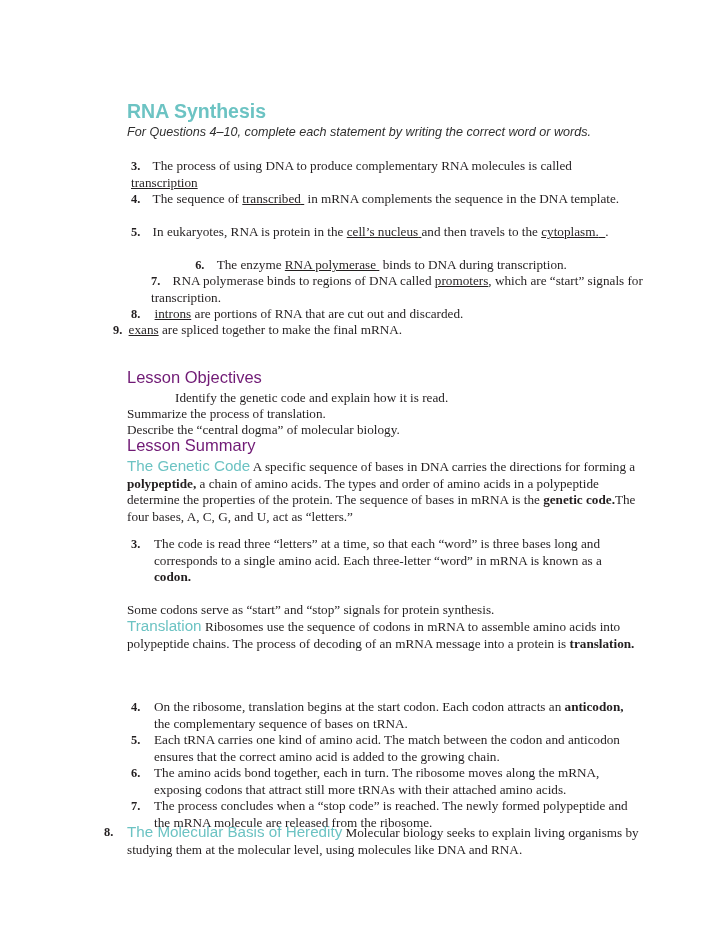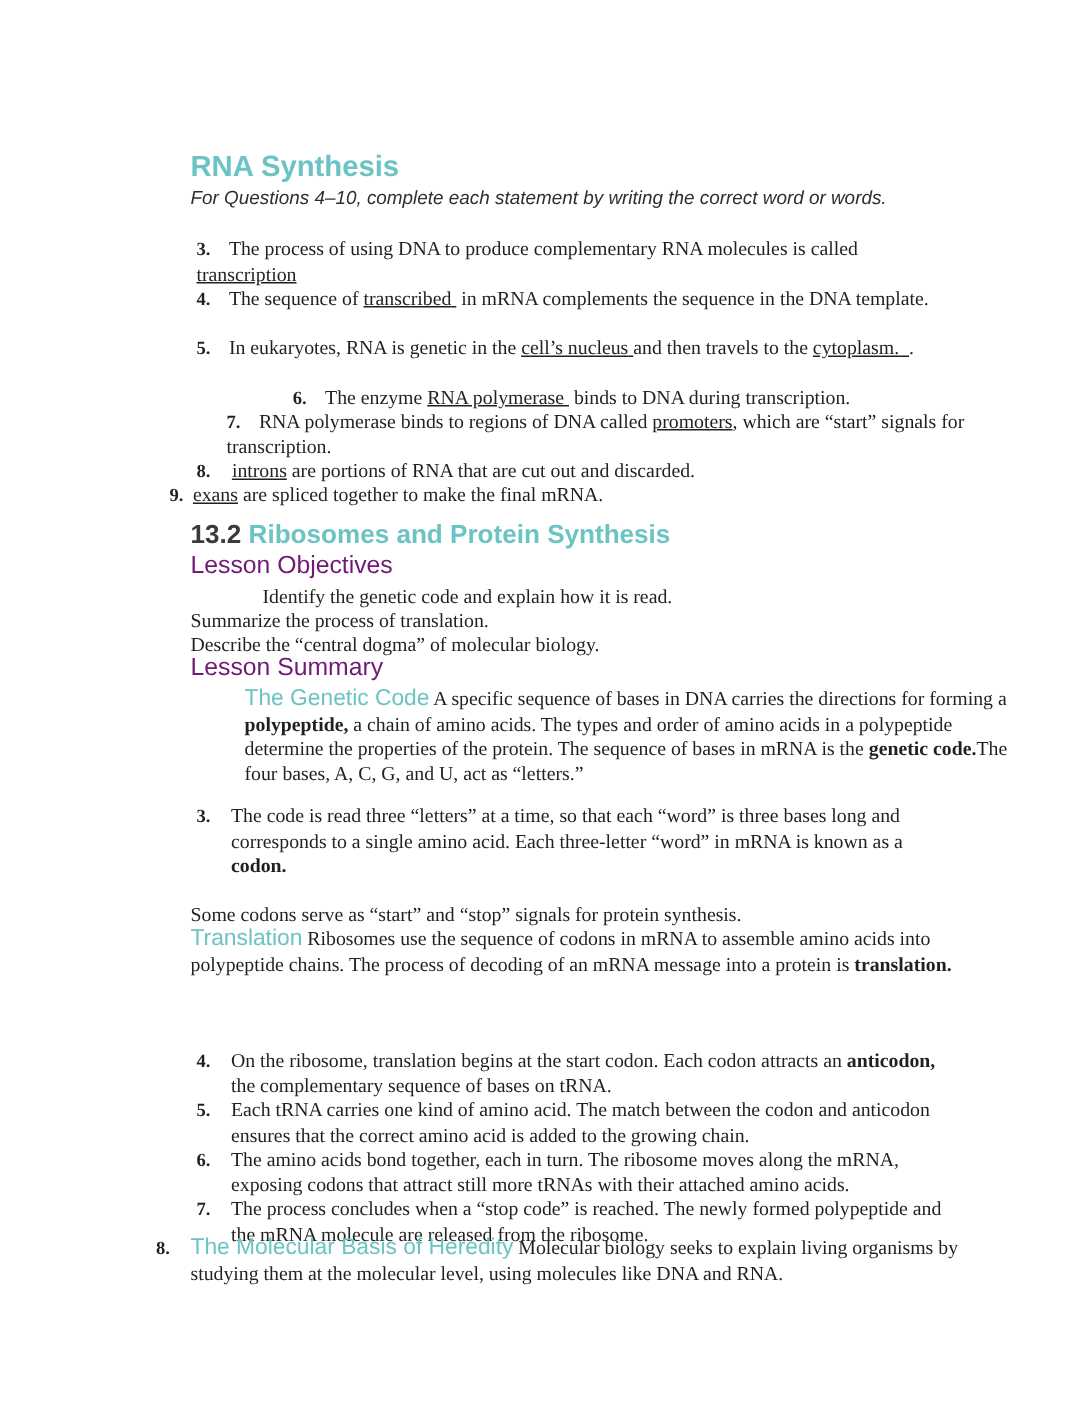--- a/index.html
+++ b/index.html
@@ -99,21 +99,21 @@
 
   <div class="blk serif" style="left:131px; top:191px; width:505px;">
     <span class="bold" style="font-size:12.4px;">4.</span>
     <span style="display:inline-block; width:9px;"></span><span>The sequence of</span>
     <span class="ul">transcribed</span><span class="ul">&nbsp;</span>
     <span>in mRNA complements the sequence in the DNA template.</span>
   </div>
 
   <div class="blk serif" style="left:131px; top:224px; width:500px;">
     <span class="bold" style="font-size:12.4px;">5.</span>
-    <span style="display:inline-block; width:9px;"></span><span>In eukaryotes, RNA is genetic in the</span>
+    <span style="display:inline-block; width:9px;"></span><span>In eukaryotes, RNA is protein in the</span>
     <span class="ul">cell’s nucleus</span><span class="ul">&nbsp;</span><span>and then travels to the</span>
     <span class="ul">cytoplasm.</span><span class="ul">&nbsp;&nbsp;</span><span>.</span>
   </div>
 
   <div class="blk serif" style="left:131px; top:257px; width:500px;text-align:center;">
     <span class="bold" style="font-size:12.4px;">6.</span>
     <span style="display:inline-block; width:9px;"></span><span>The enzyme</span>
     <span class="ul">RNA polymerase</span><span class="ul">&nbsp;</span>
     <span>binds to DNA during transcription.</span>
   </div>
@@ -129,34 +129,30 @@
     <span style="display:inline-block; width:11px;"></span><span class="ul">introns</span>
     <span>are portions of RNA that are cut out and discarded.</span>
   </div>
 
   <div class="blk serif" style="left:113px; top:322px; width:500px;">
     <span class="bold" style="font-size:12.4px;">9.</span>
     <span style="display:inline-block; width:3px;"></span><span class="ul">exans</span>
     <span>are spliced together to make the final mRNA.</span>
   </div>
 
-  <div class="blk h-section" style="left:127px; top:346px; width:520px;">
-    <span class="num">13.2</span>
-    <span class="ttl">Ribosomes and Protein Synthesis</span>
-  </div>
 
   <div class="blk h-sub" style="left:127px; top:368px; width:400px;">Lesson Objectives</div>
 
   <div class="blk serif" style="left:127px; top:390px; width:500px;margin-left:48px;">Identify the genetic code and explain how it is read.</div>
   <div class="blk serif" style="left:127px; top:406px; width:500px;">Summarize the process of translation.</div>
   <div class="blk serif" style="left:127px; top:422px; width:500px;">Describe the “central dogma” of molecular biology.</div>
 
   <div class="blk h-sub" style="left:127px; top:436px; width:400px;">Lesson Summary</div>
 
-  <div class="blk serif" style="left:127px; top:458px; width:512px; text-align:left;margin-left:36px;">
+  <div class="blk serif" style="left:127px; top:458px; width:512px; text-align:left;">
     <span class="teal-run">The Genetic Code</span><span> A specific sequence of bases in DNA carries the directions for forming a </span><span class="bold">polypeptide,</span><span> a chain of amino acids. The types and order of amino acids in a polypeptide determine the properties of the protein. The sequence of bases in mRNA is the </span><span class="bold">genetic code.</span><span>The four bases, A, C, G, and U, act as “letters.”</span>
   </div>
 
   <div class="blk serif" style="left:131px; top:536px; width:500px;">
     <span class="bold" style="position:absolute; left:0; top:0; font-size:12.4px;">3.</span>
     <span style="display:block; margin-left:23px;">
       <span>The code is read three “letters” at a time, so that each “word” is three bases long and corresponds to a single amino acid. Each three-letter “word” in mRNA is known as a </span><span class="bold">codon.</span>
     </span>
   </div>
 

